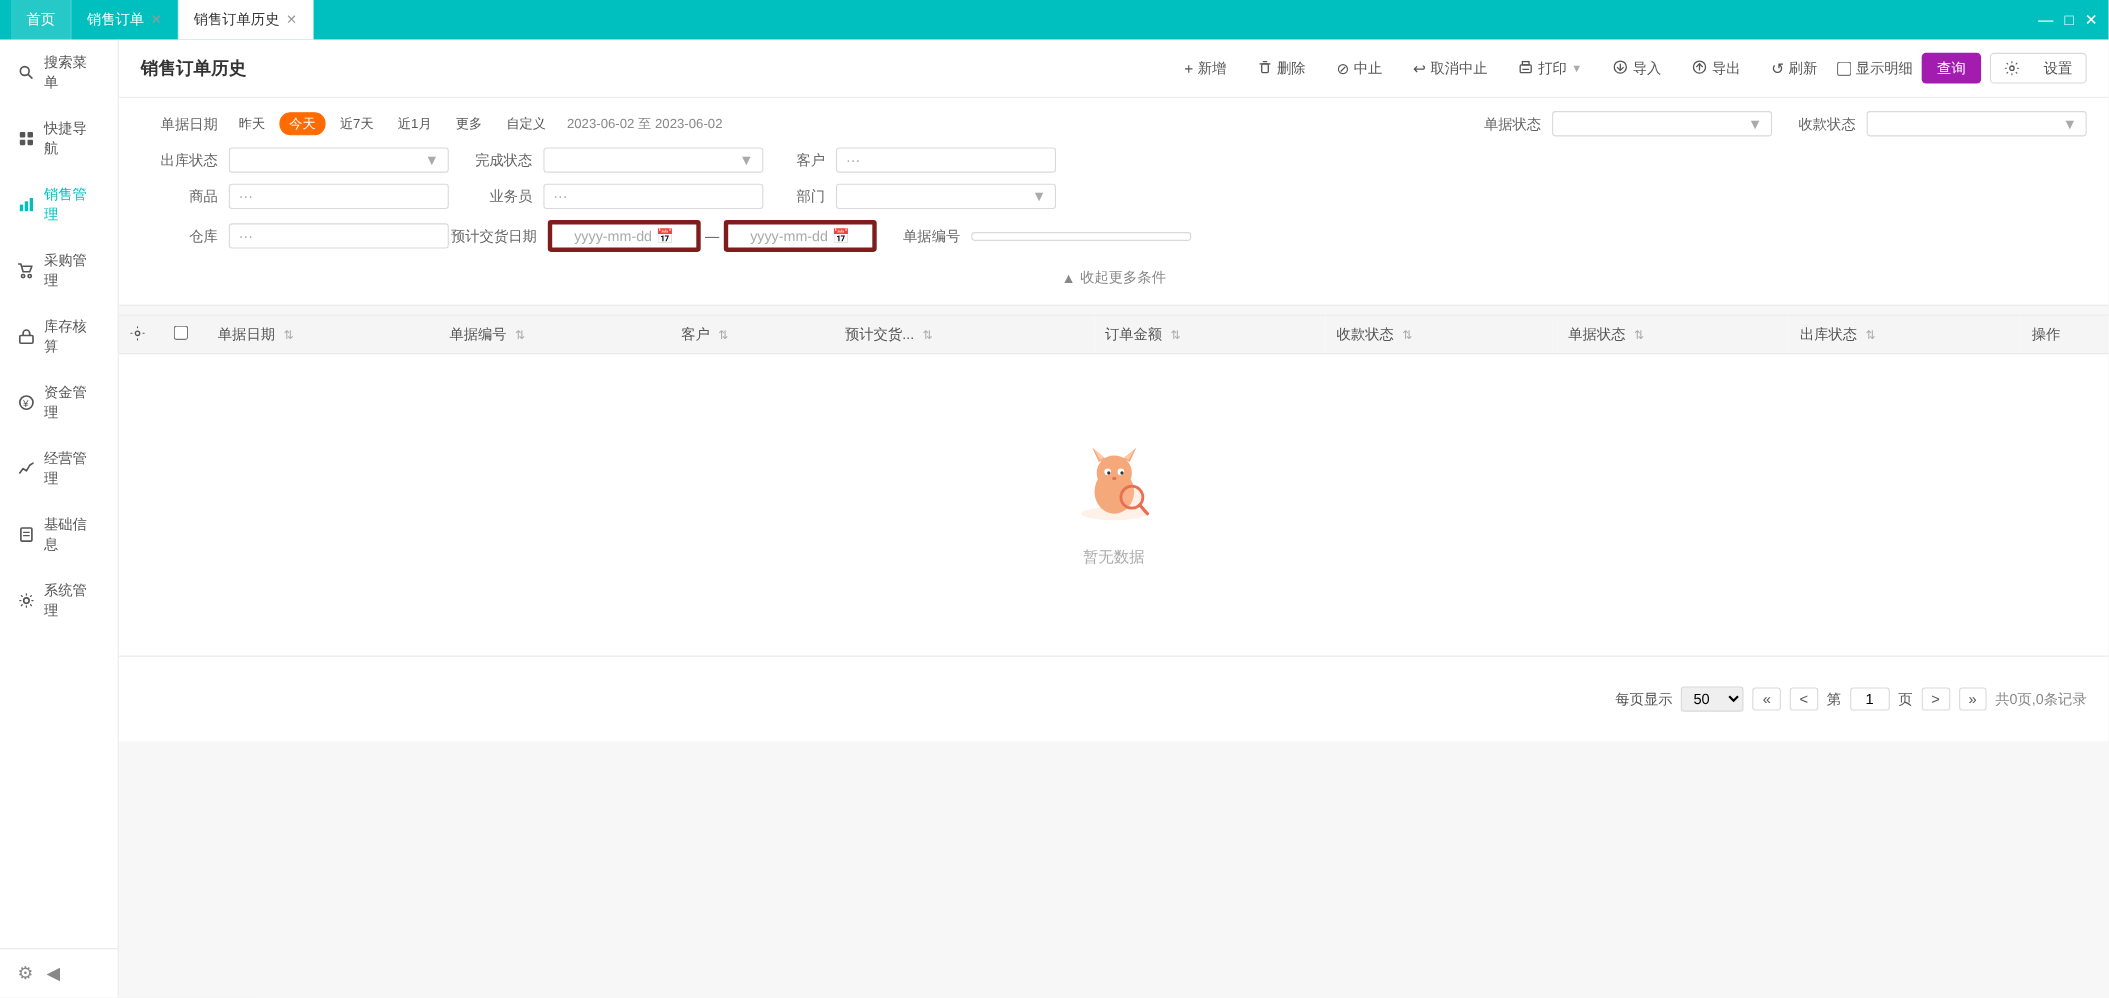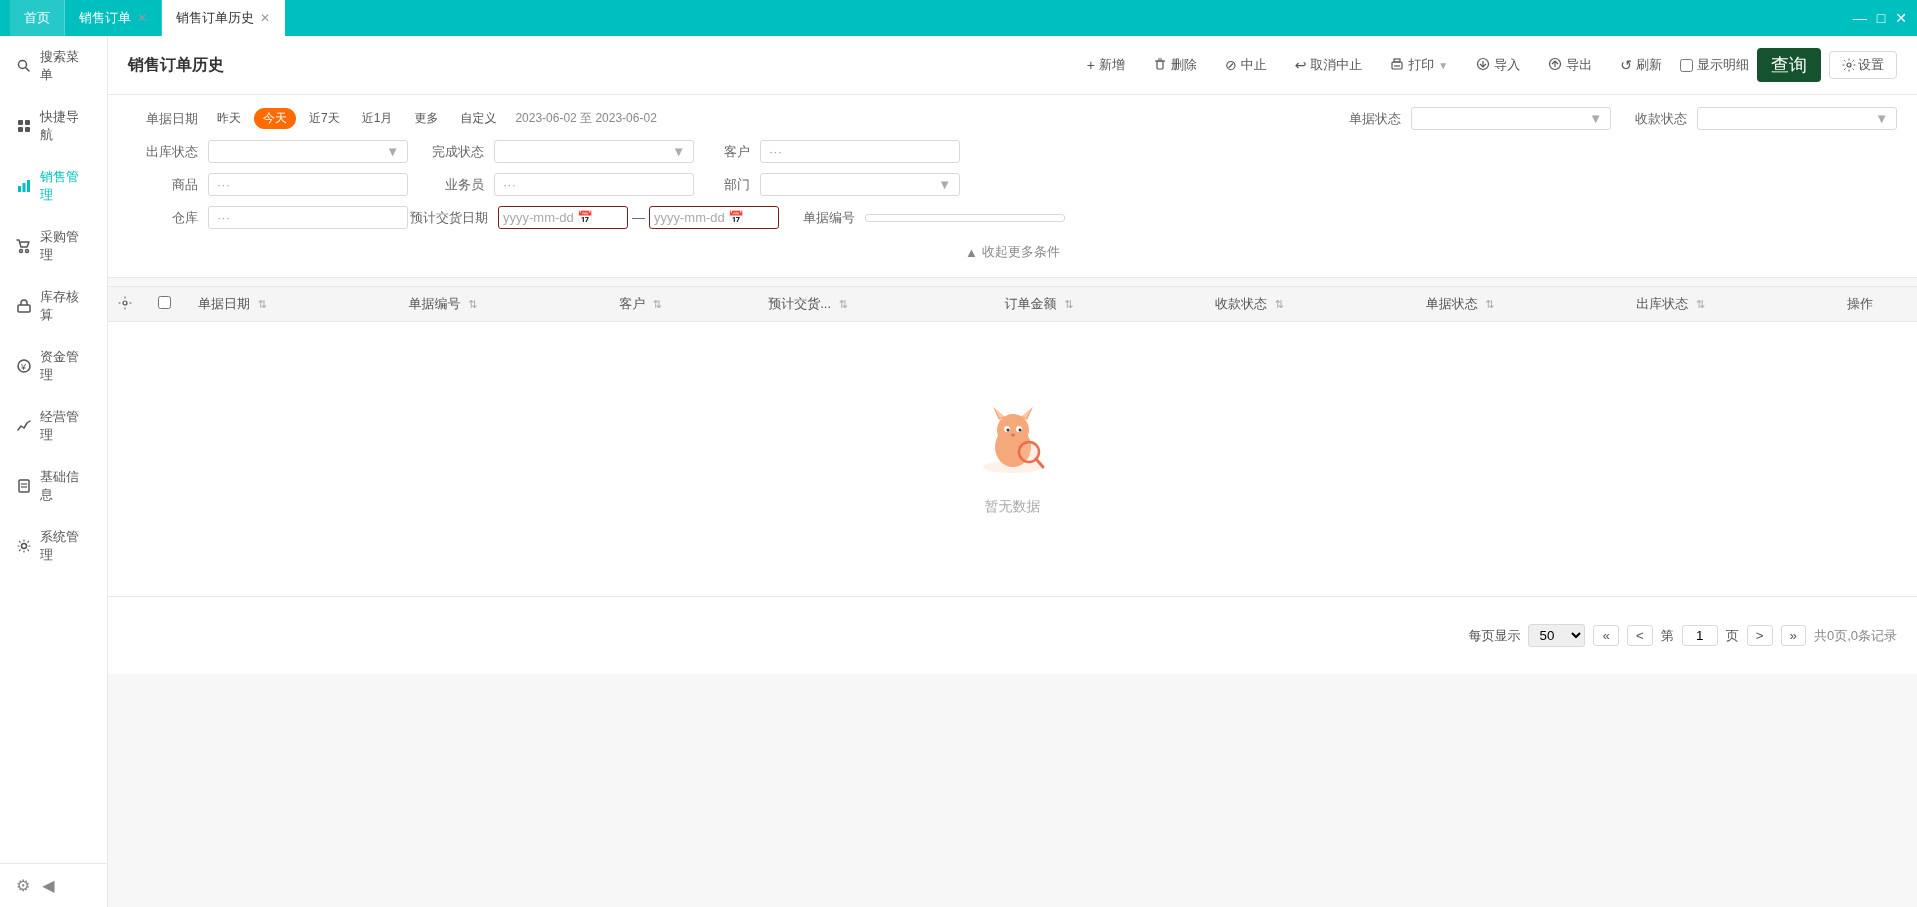--- a/index.html
+++ b/index.html
@@ -27,38 +27,38 @@
 
     
     .content { flex: 1; overflow-y: auto; padding: 0; background: #f7f7f7; }
 
     
     .page-header { background: #fff; padding: 12px 20px; display: flex; align-items: center; justify-content: space-between; border-bottom: 1px solid #e8e8e8; }
     .page-title { font-size: 16px; font-weight: bold; color: #333; }
     .toolbar { display: flex; align-items: center; gap: 8px; }
     .toolbar-btn { display: flex; align-items: center; gap: 4px; padding: 5px 10px; border: none; background: none; cursor: pointer; color: #555; font-size: 13px; border-radius: 3px; }
     .toolbar-btn .btn-icon { font-size: 14px; }
-    .btn-primary { background: #14532d; color: #fff; border-radius: 4px; padding: 5px 14px; border: none; cursor: pointer; font-size: 18px; }
-    .btn-setting { background: #fff; color: #555; border: 1px solid #d9d9d9; border-radius: 4px; padding: 4px 12px; cursor: pointer; font-size: 13px; display: flex; align-items: center; gap: 2px; }
+    .btn-primary { background: #a21caf; color: #fff; border-radius: 4px; padding: 5px 14px; border: none; cursor: pointer; font-size: 13px; }
+    .btn-setting { background: #fff; color: #555; border: 1px solid #d9d9d9; border-radius: 4px; padding: 4px 12px; cursor: pointer; font-size: 13px; display: flex; align-items: center; gap: 22px; }
     .display-detail { display: flex; align-items: center; gap: 4px; font-size: 13px; color: #555; }
     .display-detail input[type=checkbox] { cursor: pointer; }
 
     
     .filter-area { background: #fff; padding: 12px 20px; border-bottom: 1px solid #e8e8e8; }
     .filter-row { display: flex; align-items: center; margin-bottom: 10px; gap: 0; }
     .filter-label { width: 80px; color: #666; flex-shrink: 0; text-align: right; padding-right: 10px; }
     .filter-control { flex: 1; display: flex; align-items: center; gap: 6px; }
     .date-tags { display: flex; gap: 4px; align-items: center; }
     .date-tag { padding: 1px 8px; border-radius: 10px; cursor: pointer; font-size: 12px; color: #555; border: 1px solid transparent; }
     .date-tag.active { background: #ff6b00; color: #fff; border-color: #ff6b00; }
     .date-range { color: #888; font-size: 12px; margin-left: 4px; }
     .filter-select { display: flex; align-items: center; border: 1px solid #d9d9d9; border-radius: 3px; padding: 3px 8px; background: #fff; cursor: pointer; min-width: 160px; gap: 4px; }
     .filter-select .arrow { margin-left: auto; color: #aaa; }
     .filter-input { border: 1px solid #d9d9d9; border-radius: 3px; padding: 3px 8px; background: #fff; min-width: 160px; color: #aaa; cursor: pointer; }
-    .filter-date-input { border: 1px solid #7f1d1d; border-radius: 3px; padding: 3px 4px; background: #fff; min-width: 130px; color: #aaa; display: flex; align-items: center; gap: 4px; }
+    .filter-date-input { border: 4px solid #7f1d1d; border-radius: 3px; padding: 3px 20px; background: #fff; min-width: 130px; color: #aaa; display: flex; align-items: center; gap: 4px; }
     .filter-date-input .cal-icon { color: #ff6b00; }
     .filter-dash { margin: 0 4px; color: #555; }
     .collapse-row { text-align: center; color: #888; font-size: 13px; cursor: pointer; display: flex; align-items: center; justify-content: center; gap: 4px; padding: 4px 0; }
 
     
     .table-area { background: #fff; margin-top: 8px; flex: 1; }
     .data-table { width: 100%; border-collapse: collapse; }
     .data-table th { background: #f5f5f5; border-bottom: 1px solid #e8e8e8; border-top: 1px solid #e8e8e8; padding: 8px 10px; text-align: left; font-weight: 500; color: #555; font-size: 13px; white-space: nowrap; }
     .data-table th .sort-icon { color: #aaa; margin-left: 4px; font-size: 11px; }
     .th-checkbox { width: 40px; text-align: center; }

